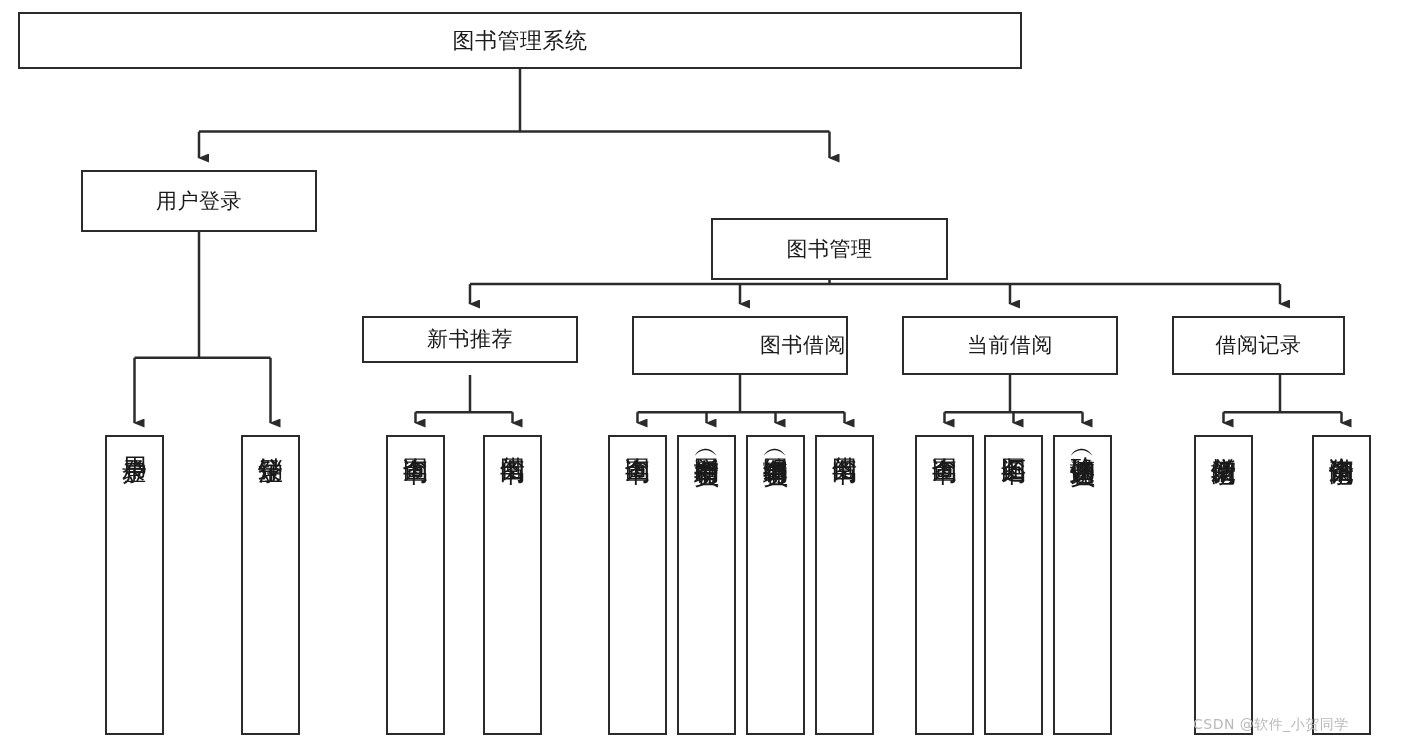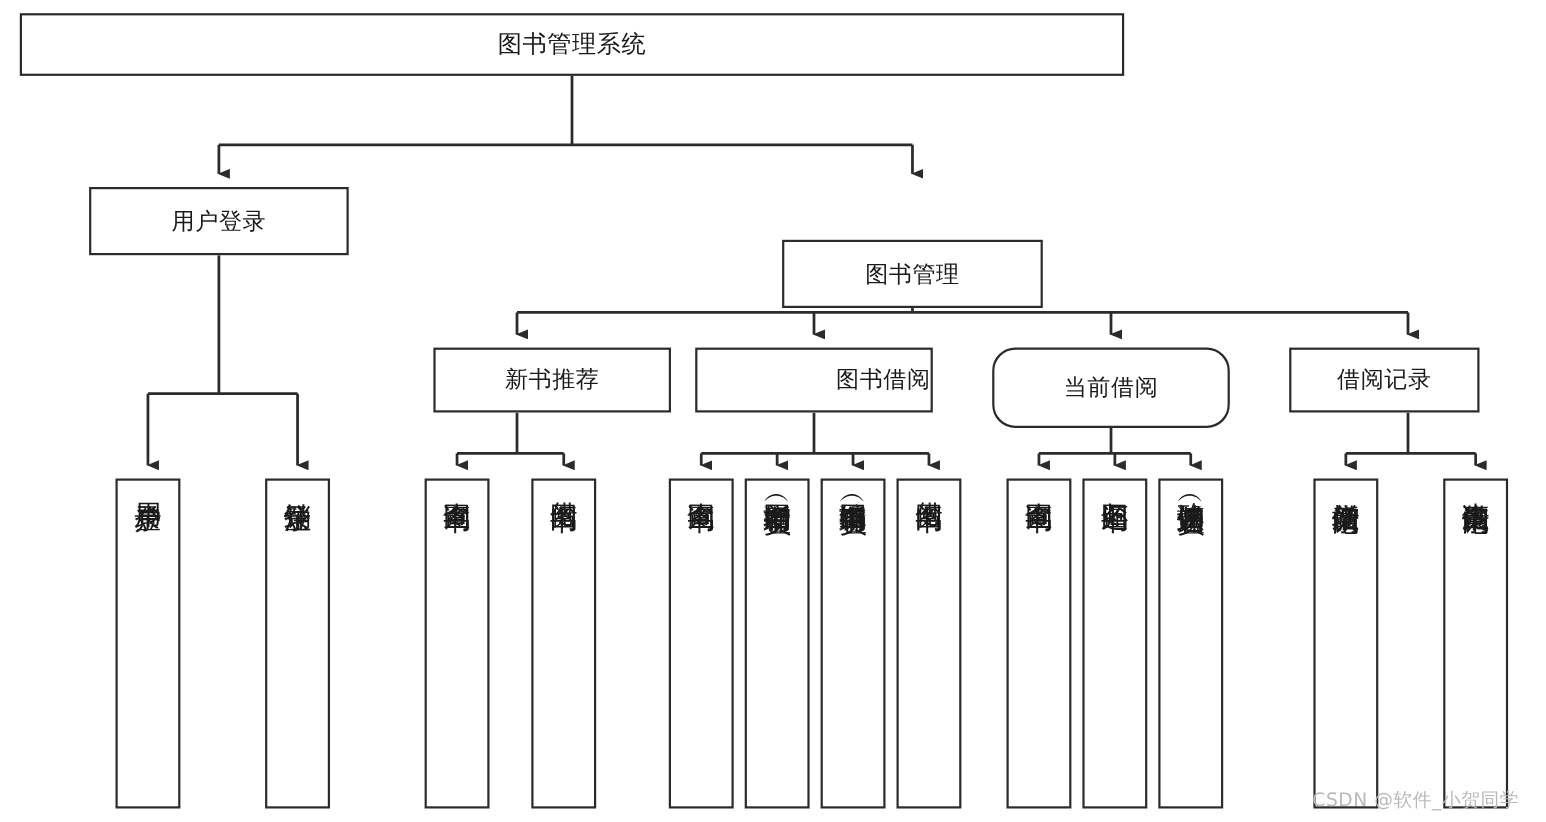--- a/index.html
+++ b/index.html
@@ -59,21 +59,21 @@
     writing-mode: vertical-rl;
     text-orientation: upright;
     font-size: 25px;
     line-height: 1.0;
     letter-spacing: 1px;
     margin: 0 auto;
   }
   .watermark {
     position: absolute;
     color: #b9b9b9;
-    font-size: 17px;
+    font-size: 14px;
     white-space: nowrap;
     z-index: 3;
     letter-spacing: 0.5px;
   }
 </style>
 </head>
 <body>
 
 <div id="canvas">
   <svg id="edges" viewBox="0 0 1405 747">
@@ -122,27 +122,27 @@
   <div id="node-layer">
       <div class="node horiz root" style="left: 18px; top: 12px; width: 1004px; height: 57px;">
         <span class="label">图书管理系统</span>
       </div>
       <div class="node horiz" style="left: 81px; top: 170px; width: 236px; height: 62px;">
         <span class="label">用户登录</span>
       </div>
       <div class="node horiz" style="left: 711px; top: 170px; width: 237px; height: 62px; margin-top: 48px;">
         <span class="label">图书管理</span>
       </div>
-      <div class="node horiz" style="left: 362px; top: 316px; width: 216px; height: 59px; margin-left: 32px;">
+      <div class="node horiz" style="left: 362px; top: 316px; width: 216px; height: 47px;">
         <span class="label">新书推荐</span>
       </div>
       <div class="node horiz" style="left: 632px; top: 316px; width: 216px; height: 59px; justify-content: flex-end;">
         <span class="label">图书借阅</span>
       </div>
-      <div class="node horiz" style="left: 902px; top: 316px; width: 216px; height: 73px; border-radius: 21px;">
+      <div class="node horiz" style="left: 902px; top: 316px; width: 216px; height: 59px;">
         <span class="label">当前借阅</span>
       </div>
       <div class="node horiz" style="left: 1172px; top: 316px; width: 173px; height: 59px;">
         <span class="label">借阅记录</span>
       </div>
       <div class="node vert" style="left: 105px; top: 435px; width: 59px; height: 300px;">
         <span class="label">用户登录</span>
       </div>
       <div class="node vert" style="left: 241px; top: 435px; width: 59px; height: 300px;">
         <span class="label">注销登录</span>

